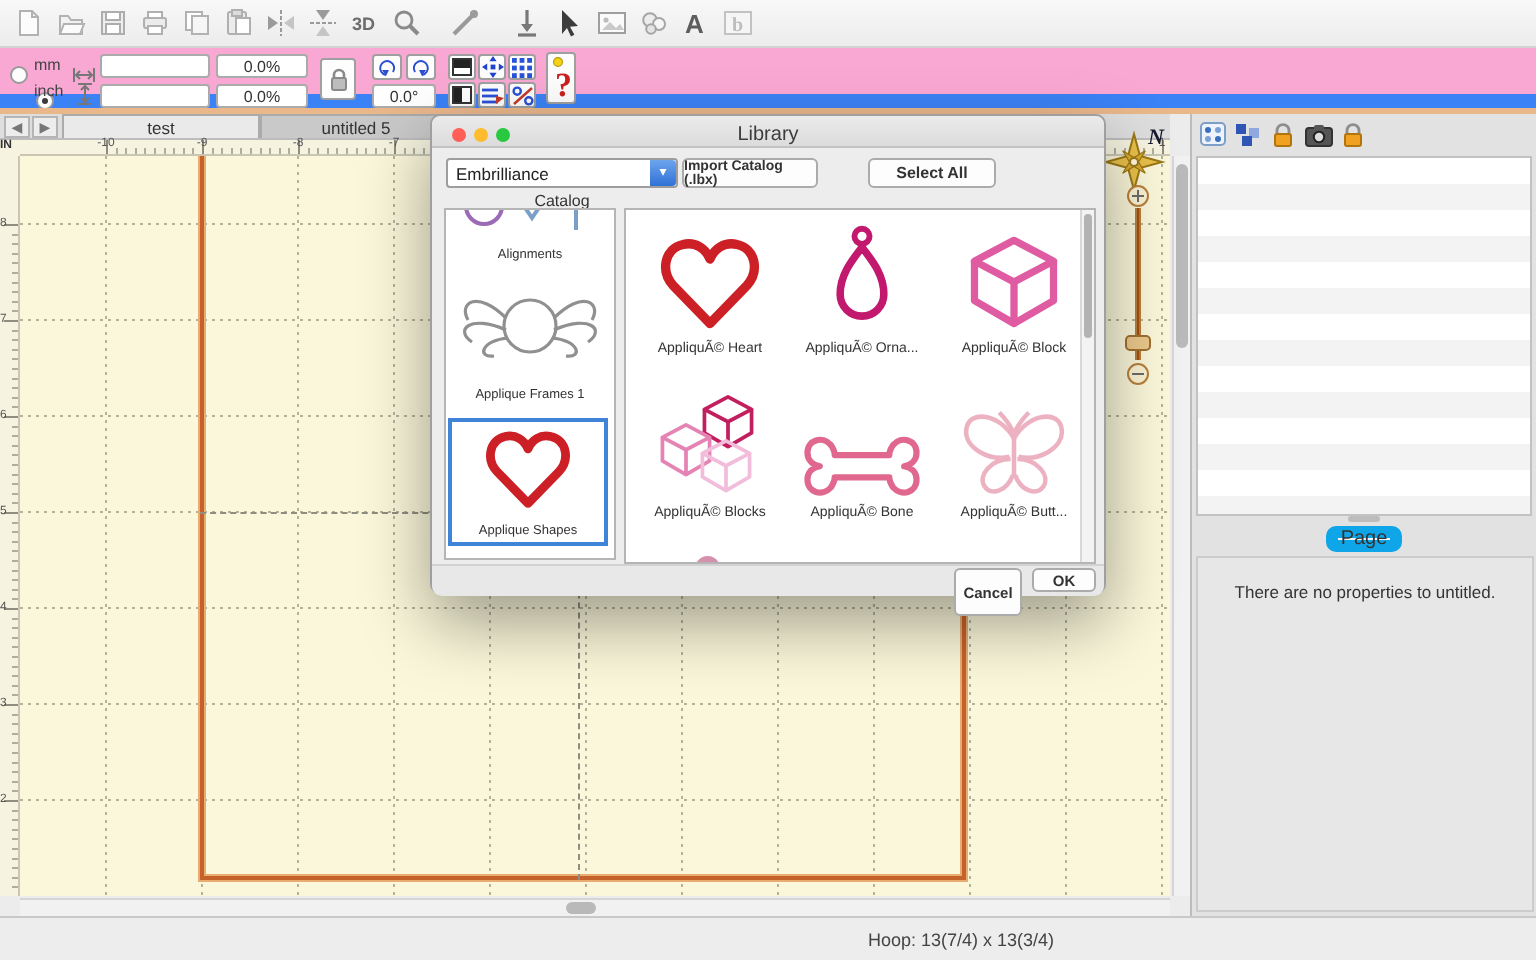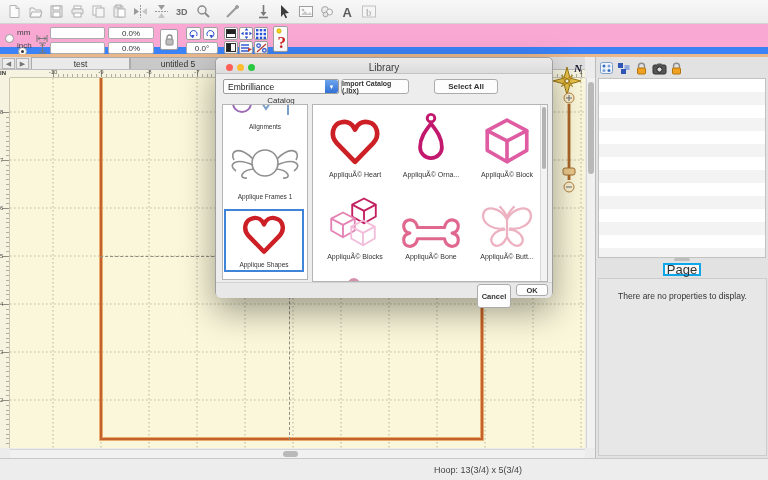--- a/index.html
+++ b/index.html
@@ -35,21 +35,21 @@
   #canvas { left:10px; top:78px; width:575px; height:370px; background:#fbf7da; overflow:hidden; }
   #hoop { position:absolute; left:90px; top:-40px; width:383px; height:402px; border:2px solid #c4622c; box-shadow:0 0 0 1px #eaab71, inset 0 0 0 1px #eaab71; }
   #selrect { position:absolute; left:90px; top:178px; width:190px; height:184px; border-top:1px dashed #8f8c80; border-right:1px dashed #8f8c80; }
   #vscroll { left:586px; top:78px; width:9px; height:370px; background:#f1f1f1; border-left:1px solid #d5d5d5; }
   #vscroll .thumb { position:absolute; left:1px; top:4px; width:6px; height:92px; background:#b9b9b9; border-radius:3px; }
   #hscroll { left:10px; top:449px; width:575px; height:9px; background:#f1f1f1; border-top:1px solid #d5d5d5; }
   #hscroll .thumb { position:absolute; left:273px; top:1px; width:15px; height:6px; background:#b9b9b9; border-radius:3px; }
   
   #rpanel { left:595px; top:57px; width:173px; height:401px; background:#e2e2e2; border-left:1px solid #bcbcbc; }
   #rpanel .objlist { position:absolute; left:2px; top:21px; width:168px; height:180px; background:repeating-linear-gradient(180deg,#ffffff 0 13px,#f3f3f3 13px 26px); border:1px solid #c2c2c2; }
-  #pagetab { position:absolute; left:67px; top:206px; width:38px; height:13px; background:#f6f6f6; border:2px solid #0ea5e9; border-radius:0; font-size:13px; color:#333; display:flex; align-items:center; justify-content:center; }
+  #pagetab { position:absolute; left:67px; top:206px; width:38px; height:13px; background:#f6f6f6; border:6px solid #0ea5e9; border-radius:5px; font-size:10px; color:#333; display:flex; align-items:center; justify-content:center; }
   #props { position:absolute; left:2px; top:221px; width:169px; height:178px; background:#e7e7e7; border:1px solid #cccccc; }
   #props div { margin-top:12px; text-align:center; font-size:8.5px; color:#333; }
   
   #statusbar { left:0; top:458px; width:768px; height:22px; background:#ededed; border-top:1px solid #c8c8c8; }
   #statusbar span { position:absolute; left:434px; top:6px; font-size:9px; color:#444; }
   
   #dlg { left:215px; top:57px; width:338px; height:240px; background:#ededed; border:1px solid #9f9f9f; border-radius:5px; box-shadow:0 14px 34px rgba(0,0,0,.38); z-index:50; }
   #dlg-title { position:absolute; left:0; top:0; width:100%; height:16px; background:linear-gradient(#ebebeb,#dcdcdc); border-bottom:1px solid #c3c3c3; border-radius:5px 5px 0 0; text-align:center; font-size:10px; color:#3d3d3d; line-height:19px; }
   .tl { position:absolute; top:6px; width:7px; height:7px; border-radius:50%; }
   #dlg-select { position:absolute; left:7px; top:21px; width:116px; height:15px; background:#fff; border:1px solid #9d9d9d; border-radius:2px; font-size:8.5px; color:#222; display:flex; align-items:center; padding-left:4px; }
@@ -395,26 +395,26 @@
   <span class="abs" style="left:74px;top:4px"><svg width="13" height="13">
         <path d="M3.5 6V4.3a3 3 0 0 1 6 0V6" fill="none" stroke="#8d8d8d" stroke-width="1.4"></path>
         <rect x="2.5" y="6" width="8" height="6" rx="1" fill="#f0a122" stroke="#b2750e"></rect>
       </svg></span>
   <div class="objlist"></div>
   <div class="abs" style="left:78px;top:201px;width:16px;height:3px;background:#bdbdbd;border-radius:2px"></div>
   <div id="pagetab">
       <span>Page</span>
     </div>
   <div id="props">
-    <div>There are no properties to display.</div>
+    <div>There are no properties to untitled.</div>
   </div>
 </div>
 
 <div id="statusbar" class="abs">
-  <span>Hoop: 13(3/4) x 5(3/4)</span>
+  <span>Hoop: 13(7/4) x 13(3/4)</span>
 </div>
 
 <div id="dlg" class="abs">
   <div id="dlg-title">
     <span class="tl" style="left:10px;background:#ff5f57"></span>
     <span class="tl" style="left:21px;background:#febc2e"></span>
     <span class="tl" style="left:32px;background:#28c840"></span>
     <span>Library</span>
   </div>
   <div id="dlg-select">

